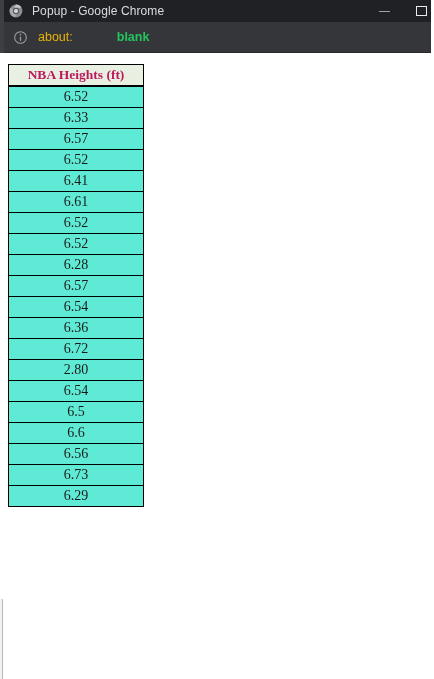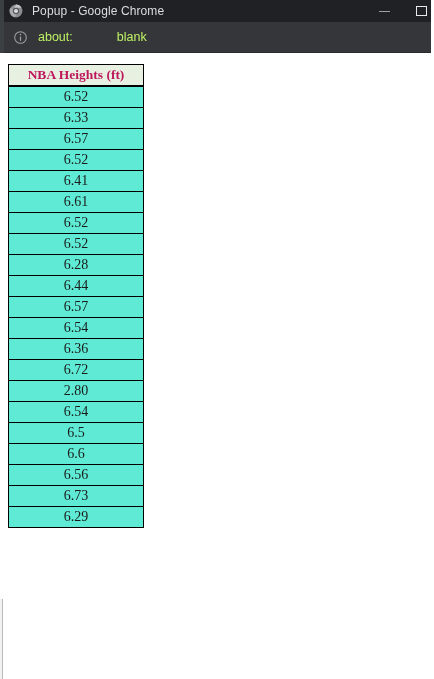--- a/index.html
+++ b/index.html
@@ -129,22 +129,22 @@
     height: 15px;
     display: block;
   }
   #url-text {
     flex: 0 0 auto;
     margin-left: 10px;
     font-size: 12.5px;
     line-height: 31px;
     white-space: nowrap;
   }
-  #url-scheme { color: #bef264; }
-  #url-host { color: #bef264; font-weight: normal; padding-left: 44px; }
+  #url-scheme { color: #eab308; }
+  #url-host { color: #22c55e; font-weight: bold; padding-left: 44px; }
 
   
   #page-content {
     position: relative;
     background: #ffffff;
     height: 626px;
     padding: 11px 0 0 8px;
     box-sizing: border-box;
   }
 
@@ -250,23 +250,20 @@
           <tr>
             <td>6.52</td>
           </tr>
           <tr>
             <td>6.52</td>
           </tr>
           <tr>
             <td>6.28</td>
           </tr>
           <tr>
-            <td>6.44</td>
-          </tr>
-          <tr>
             <td>6.57</td>
           </tr>
           <tr>
             <td>6.54</td>
           </tr>
           <tr>
             <td>6.36</td>
           </tr>
           <tr>
             <td>6.72</td>

